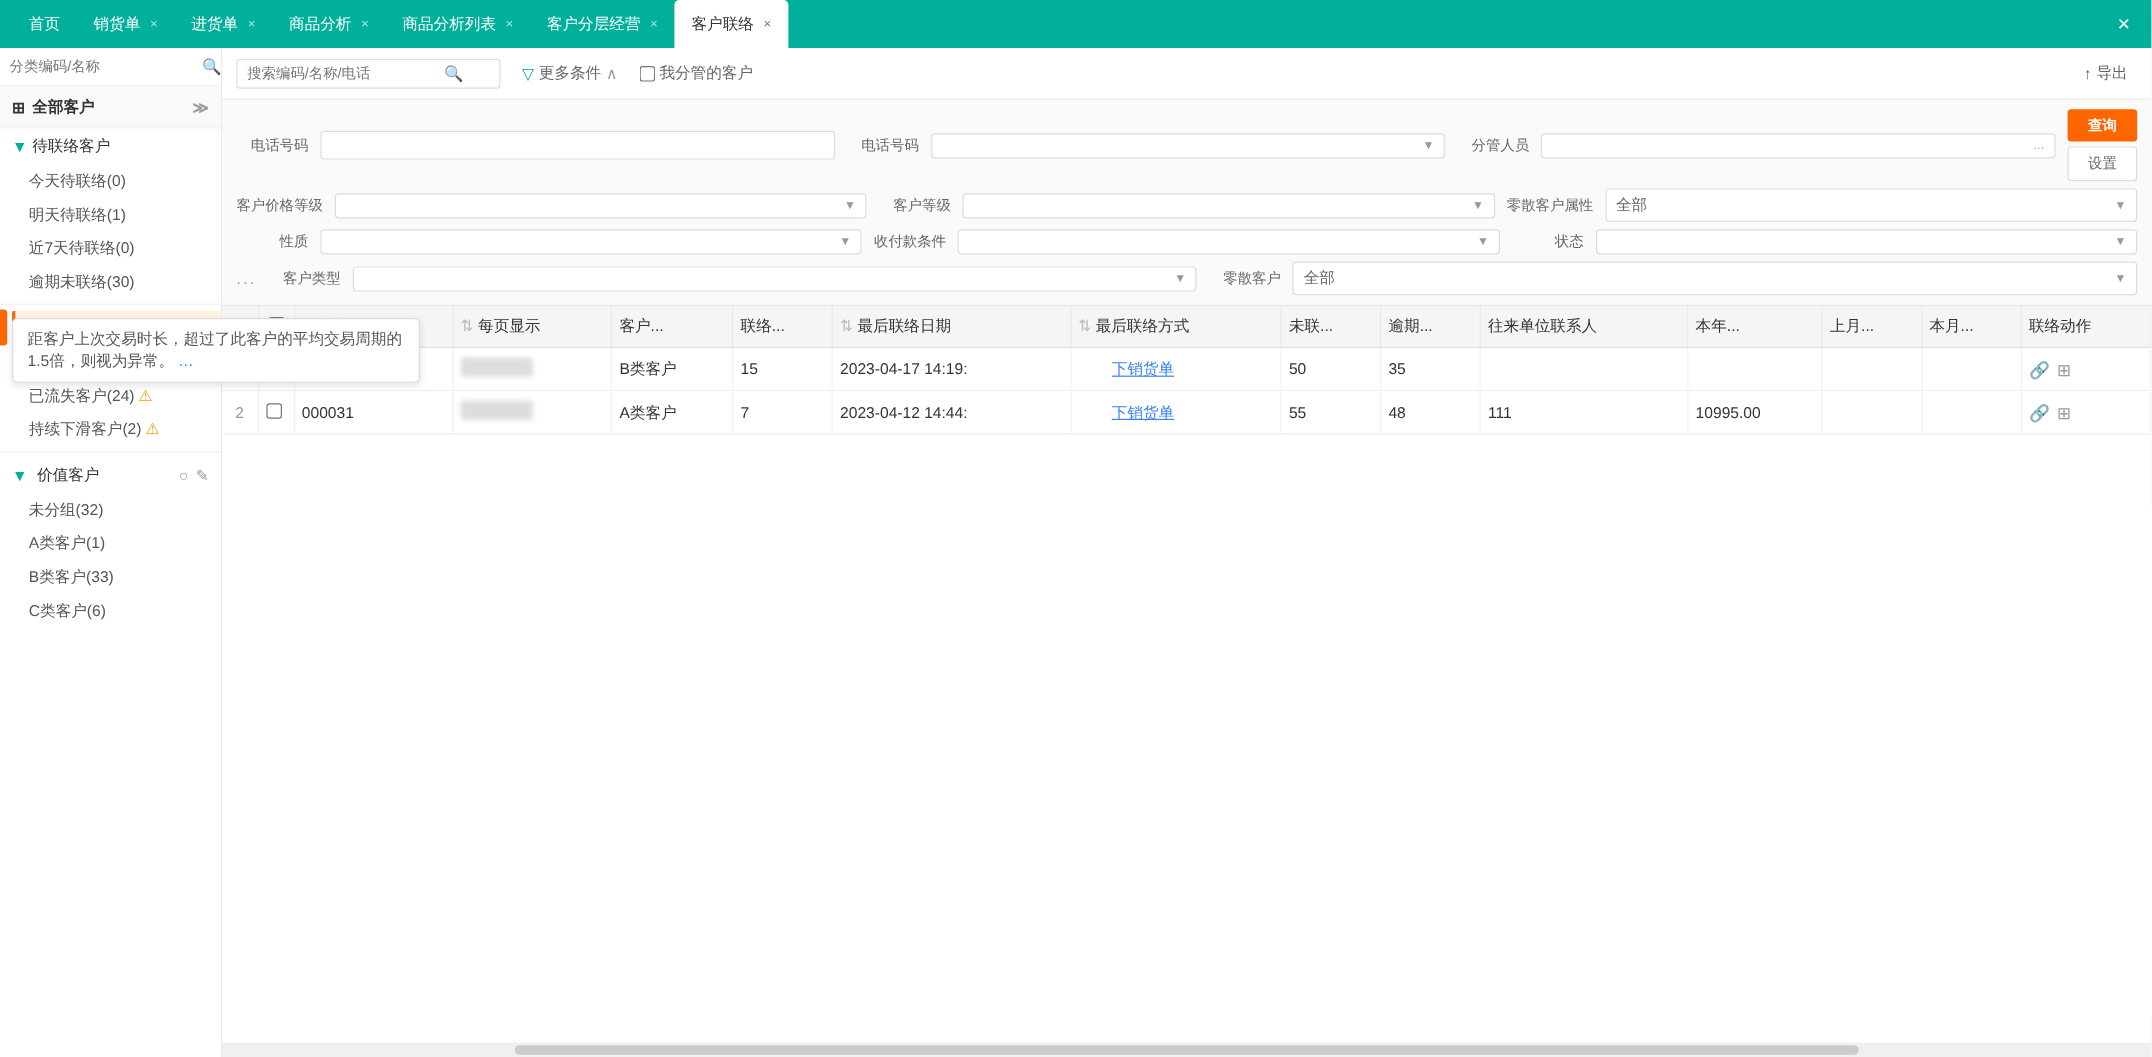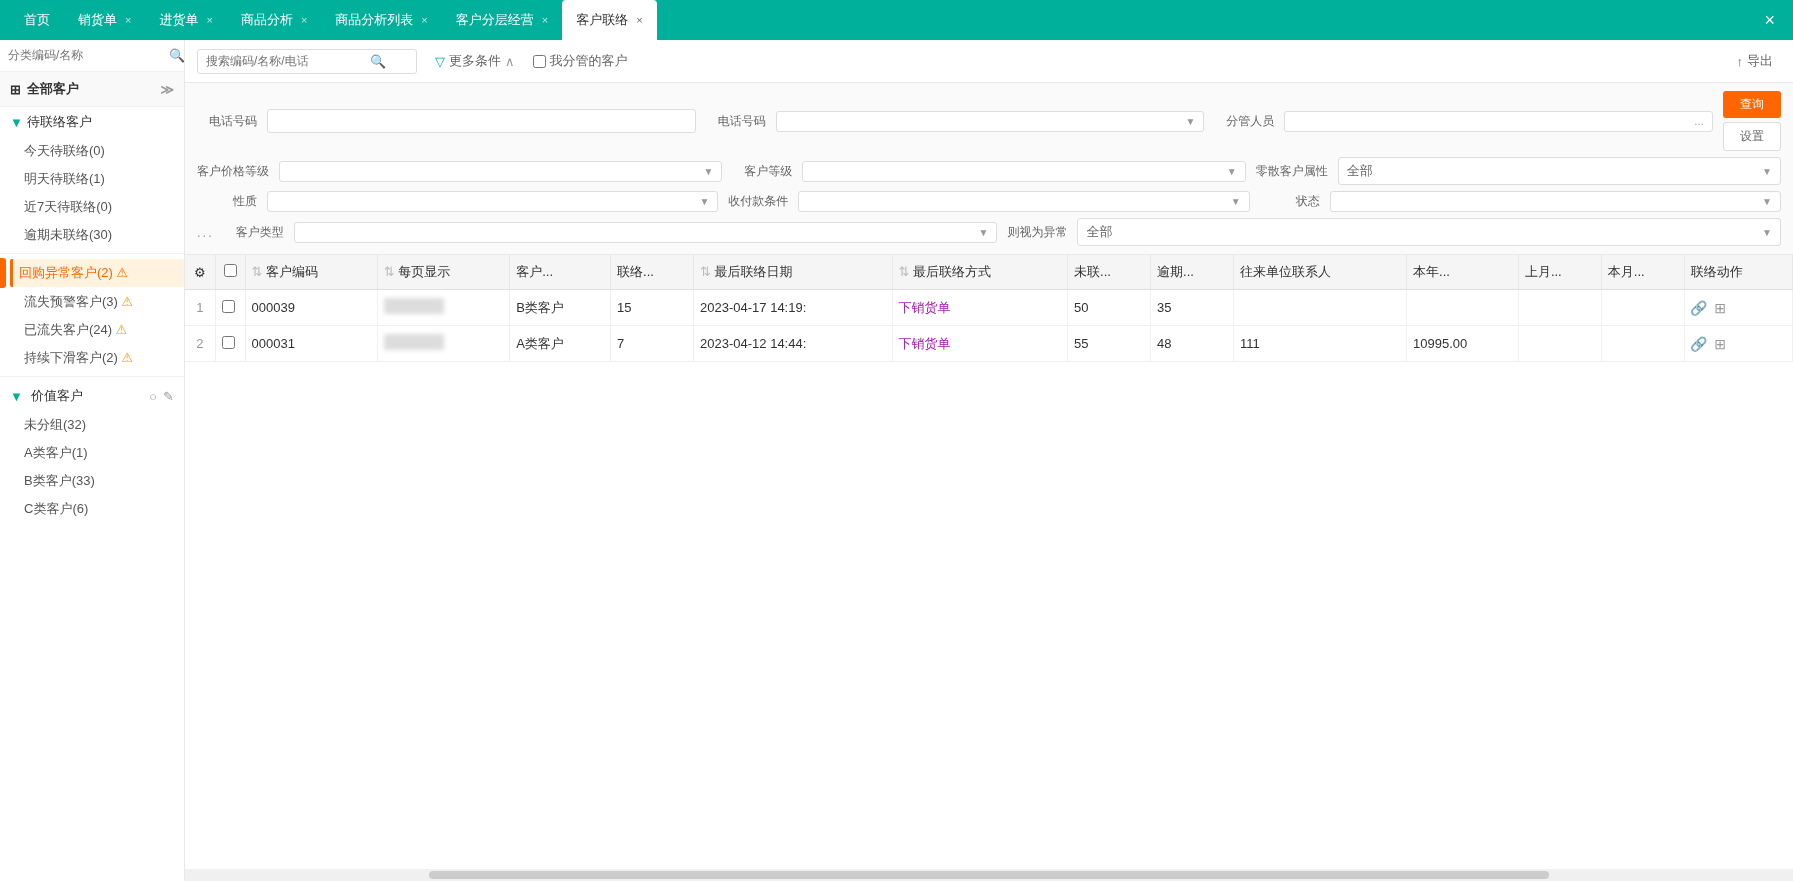--- a/index.html
+++ b/index.html
@@ -105,21 +105,21 @@
       border: 1px solid #ddd; border-radius: 3px;
       padding: 4px 8px; background: white; min-width: 200px;
       font-size: 12px; color: #666; cursor: pointer;
       gap: 4px; justify-content: space-between;
     }
     .filter-field .chevron { color: #999; font-size: 10px; }
     .filter-label { color: #666; font-size: 12px; min-width: 60px; text-align: right; }
     .filter-input-text { border: 1px solid #ddd; border-radius: 3px; padding: 4px 8px; font-size: 12px; color: #666; min-width: 180px; }
     .query-btn {
       background: #ff6600; color: white; border: none;
-      padding: 5px 16px; border-radius: 3px; cursor: pointer; font-size: 12px;
+      padding: 5px 16px; border-radius: 3px; cursor: pointer; font-size: 12px; font-weight: bold;
     }
     .settings-btn {
       background: white; color: #666; border: 1px solid #ddd;
       padding: 5px 16px; border-radius: 3px; cursor: pointer; font-size: 12px;
     }
     .action-btns { display: flex; flex-direction: column; gap: 4px; }
 
     
     .tooltip-box {
       position: absolute; top: 225px; left: 10px;
@@ -134,21 +134,21 @@
     table { width: 100%; border-collapse: collapse; font-size: 12px; }
     thead th {
       background: #f5f5f5; border-bottom: 1px solid #e0e0e0;
       border-right: 1px solid #e8e8e8;
       padding: 8px 6px; white-space: nowrap; color: #333;
       font-weight: normal; text-align: left; cursor: pointer;
     }
     tbody tr { border-bottom: 1px solid #f0f0f0; }
     tbody td { padding: 8px 6px; color: #333; border-right: 1px solid #f0f0f0; }
     .row-num { color: #999; text-align: center; width: 30px; }
-    .link-text { color: #a21caf; cursor: pointer; }
+    .link-text { color: #3b82f6; text-decoration: underline; cursor: pointer; margin-left: 28px; }
 
     
     .action-icons { display: flex; gap: 6px; }
     .action-icon { color: #999; cursor: pointer; font-size: 14px; }
 
     
     .bottom-bar {
       background: white; border-top: 1px solid #e8e8e8;
       padding: 8px 12px; display: flex; align-items: center;
       justify-content: flex-end; gap: 8px;
@@ -389,21 +389,21 @@
 
       <div class="filter-row">
         <span class="filter-more-dots">...</span>
 
         <span class="filter-label">客户类型</span>
         <div class="filter-field" style="flex:1;min-width:0;">
           <span></span>
           <span class="chevron">▼</span>
         </div>
 
-        <span class="filter-label">则视为异常</span>
+        <span class="filter-label">零散客户</span>
         <div class="filter-field" style="flex:1;min-width:0;">
           <span>全部</span>
           <span class="chevron">▼</span>
         </div>
       </div>
     </div>
 
     <div class="table-container">
       <table>
         <thead>
@@ -507,14 +507,18 @@
           </tbody>
       </table>
     </div>
 
     <div class="h-scroll-bar">
       <div class="h-scroll-thumb"></div>
     </div>
 
   </div>
 
+  <div class="tooltip-box">
+    <span>距客户上次交易时长，超过了此客户的平均交易周期的1.5倍，则视为异常。</span>
+    <span style="color:#1890ff;cursor:pointer;"> …</span>
+  </div>
 
 </div>
 
 </body></html>

